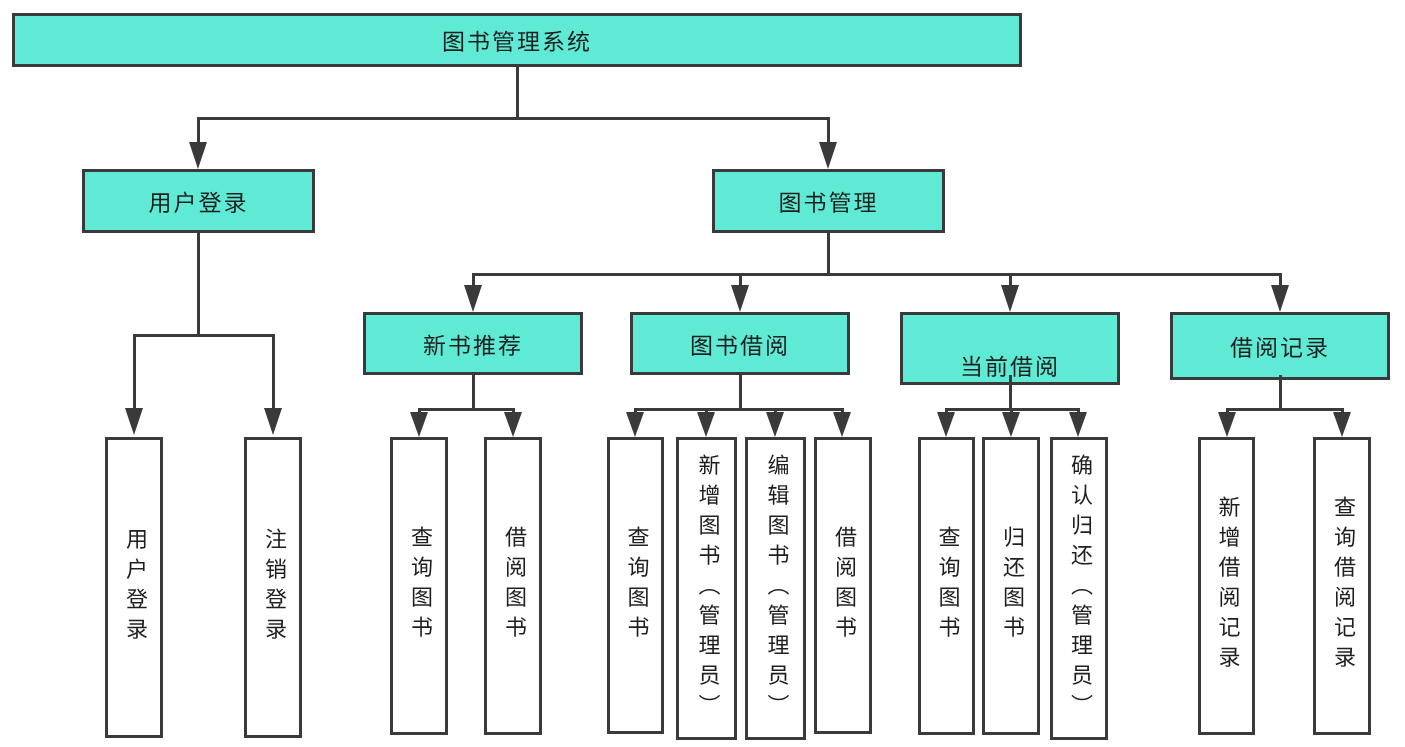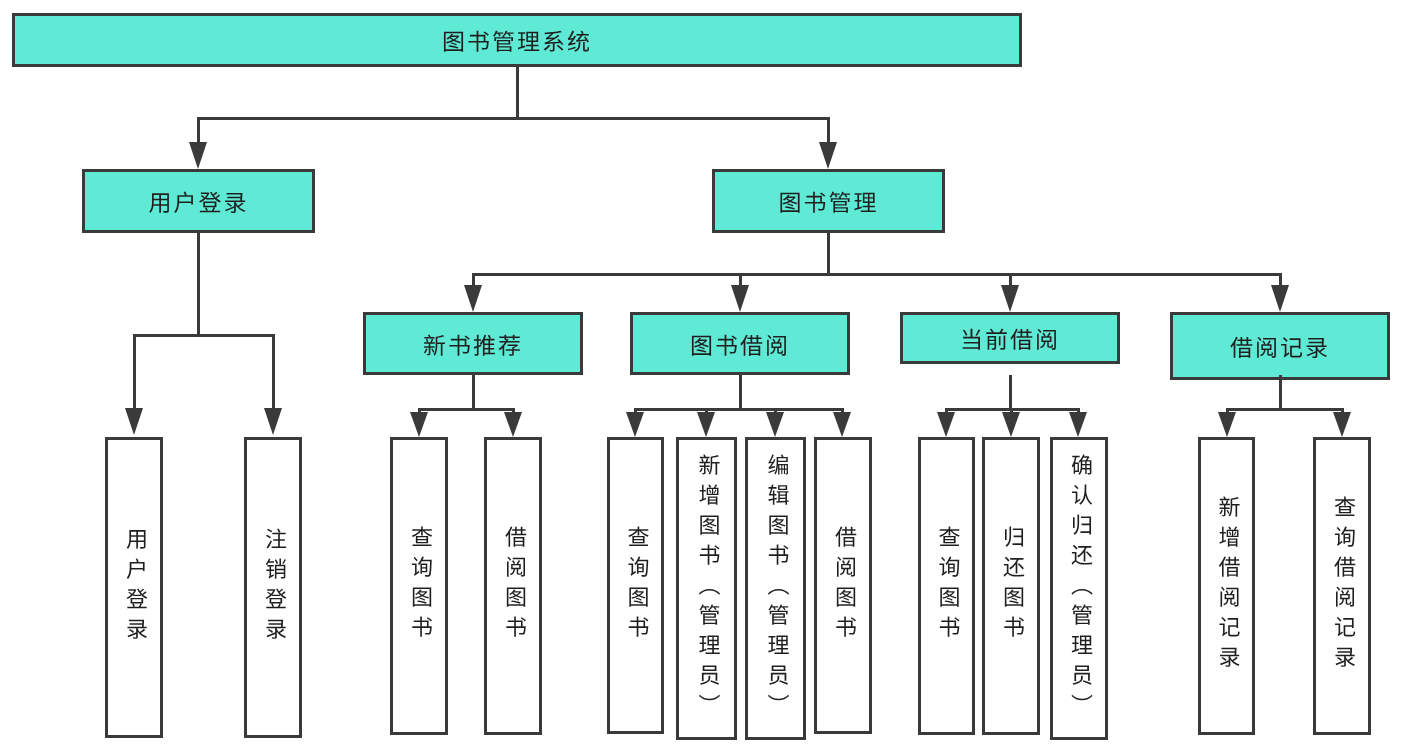--- a/index.html
+++ b/index.html
@@ -87,21 +87,21 @@
   </div>
 
   <div class="hbox" style="left:363px; top:312px; width:220px; height:63px;">
     <span>新书推荐</span>
   </div>
 
   <div class="hbox" style="left:630px; top:312px; width:220px; height:63px;">
     <span>图书借阅</span>
   </div>
 
-  <div class="hbox" style="left:900px; top:312px; width:220px; height:52px;">
+  <div class="hbox" style="left:900px; top:312px; width:220px; height:73px;align-items:flex-end;">
     <span>当前借阅</span>
   </div>
 
   <div class="hbox" style="left:1170px; top:312px; width:220px; height:68px;">
     <span>借阅记录</span>
   </div>
 
   <div class="vbox" style="left:105px; top:437px; width:58px; height:301px;">
     <span>用户登录</span>
   </div>

